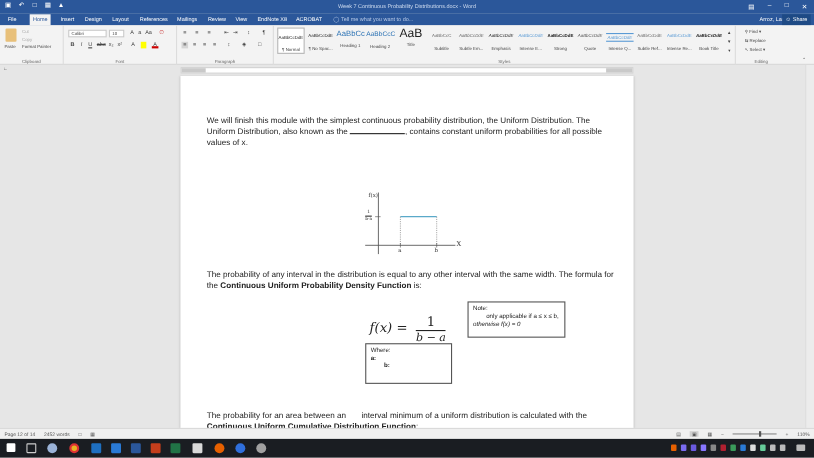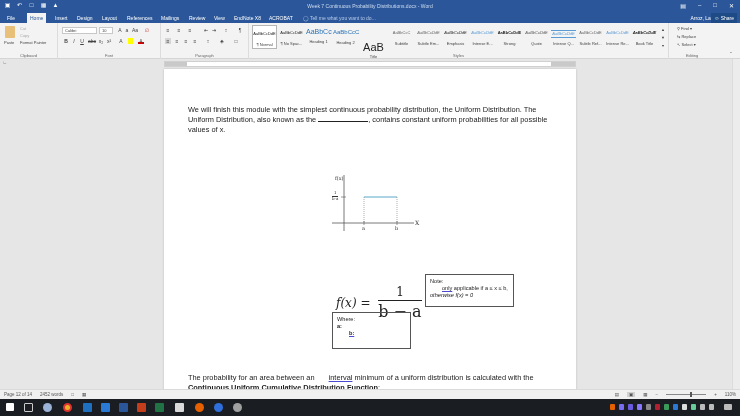--- a/index.html
+++ b/index.html
@@ -29,24 +29,24 @@
   .ruler { position: absolute; left: 164px; top: 2px; width: 412px; height: 6px; background: #fff; border: 1px solid #d0d0d0; }
   .ruler .margin { position: absolute; top: 0; height: 4px; background: #c9c9c9; }
   .page { position: absolute; left: 164px; top: 10px; width: 412px; height: 330px; background: #fff; box-shadow: 0 0 2px #bbb; }
   .doc { position: absolute; left: 24px; width: 370px; font-family: "Liberation Sans", sans-serif; font-size: 7.4px; color: #222; line-height: 10px; }
   .doc-h { position: absolute; left: 0; width: 412px; top: 16px; text-align: center; font-size: 8.6px; font-weight: bold; text-decoration: underline; color: #111; }
   .blank { display: inline-block; width: 50px; border-bottom: 1px solid #222; height: 7px; }
   .graph { position: absolute; left: 160px; top: 104px; width: 100px; height: 64px; }
   .formula { position: absolute; left: 172px; top: 216px; font-family: "DejaVu Serif", serif; font-size: 12px; color: #222; font-style: italic; }
   .frac { display: inline-block; vertical-align: middle; text-align: center; margin-left: 4px; font-style: normal; }
   .frac .num { display: block; font-size: 12px; border-bottom: 1px solid #222; padding: 0 4px 1px; }
-  .frac .den { display: block; font-size: 16px; padding-top: 1px; }
+  .frac .den { display: block; font-size: 10px; font-style: italic; padding-top: 1px; }
   .notebox { position: absolute; left: 261px; top: 205px; width: 89px; height: 33px; border: 1px solid #555; font-size: 5.6px; color: #222; padding: 3px 4px; line-height: 7px; }
   .wherebox { position: absolute; left: 168px; top: 243px; width: 79px; height: 37px; border: 1px solid #555; font-size: 5.6px; color: #222; padding: 3px 4px; line-height: 7px; }
-  .squiggle { text-decoration: underline; text-decoration-color: #4a4ad0; padding-left: 12px; }
+  .squiggle { text-decoration-color: #4a4ad0; padding-left: 12px; }
   .statusbar { position: absolute; left: 0; top: 389px; width: 740px; height: 10px; background: #f0f0f0; border-top: 1px solid #dadada; font-size: 4.5px; color: #555; }
   .statusbar .left { position: absolute; left: 4px; top: 2px; display: flex; gap: 8px; }
   .statusbar .right { position: absolute; right: 4px; top: 2px; display: flex; gap: 8px; align-items: center; }
   .zoom-slider { width: 40px; height: 1px; background: #888; position: relative; }
   .zoom-slider::after { content: ""; position: absolute; left: 24px; top: -2px; width: 2px; height: 5px; background: #555; }
   .taskbar { position: absolute; left: 0; top: 399px; width: 740px; height: 17px; background: #1a1d22; }
   .tb-icon { position: absolute; top: 4px; width: 9px; height: 9px; border-radius: 1px; }
   .tray { position: absolute; right: 8px; top: 5px; display: flex; gap: 4px; }
   .tray span { width: 5px; height: 6px; display: inline-block; border-radius: 1px; }
 </style>
@@ -152,21 +152,21 @@
     </div>
     <div class="style-item" style="left:57px">
       <span class="sample" style="font-size:7px;color:#2e74b5;margin-top:3px">AaBbCc</span>
       <span class="sname">Heading 1</span>
     </div>
     <div class="style-item" style="left:84px">
       <span class="sample" style="font-size:6px;color:#2e74b5;margin-top:4px">AaBbCcC</span>
       <span class="sname">Heading 2</span>
     </div>
     <div class="style-item" style="left:112px">
-      <span class="sample" style="font-size:11px;margin-top:16px;height:12px">AaB</span>
+      <span class="sample" style="font-size:11px;margin-top:0;height:12px">AaB</span>
       <span class="sname" style="margin-top:1px">Title</span>
     </div>
     <div class="style-item" style="left:140px">
       <span class="sample" style="color:#666">AaBbCcC</span>
       <span class="sname">Subtitle</span>
     </div>
     <div class="style-item" style="left:167px">
       <span class="sample" style="color:#666;font-style:italic">AaBbCcDdE</span>
       <span class="sname">Subtle Em...</span>
     </div>
@@ -242,20 +242,23 @@
     </svg>
     <div style="position:absolute;left:171px;top:106px;font-size:5px;font-family:'DejaVu Serif',serif;color:#333">f(x)</div>
     <div style="position:absolute;left:168px;top:122px;font-size:4px;font-family:'DejaVu Serif',serif;color:#333;text-align:center;line-height:4.5px">
       <div style="border-bottom:0.5px solid #333">1</div>
       <div>b-a</div>
     </div>
     <div style="position:absolute;left:251px;top:150px;font-size:6px;font-family:'DejaVu Serif',serif;color:#333">X</div>
     <div style="position:absolute;left:198px;top:156px;font-size:5px;font-family:'DejaVu Serif',serif;color:#333">a</div>
     <div style="position:absolute;left:231px;top:156px;font-size:5px;font-family:'DejaVu Serif',serif;color:#333">b</div>
 
+    <div class="doc" style="top:176px">
+      <span>The probability of any interval in the distribution is equal to any other interval with the same width. The formula for the </span><b>Continuous Uniform Probability Density Function</b><span> is:</span>
+    </div>
 
     <div class="formula">
       <span>f(x) =</span>
       <span class="frac">
         <span class="num">1</span>
         <span class="den">b − a</span>
       </span>
     </div>
 
     <div class="notebox">

